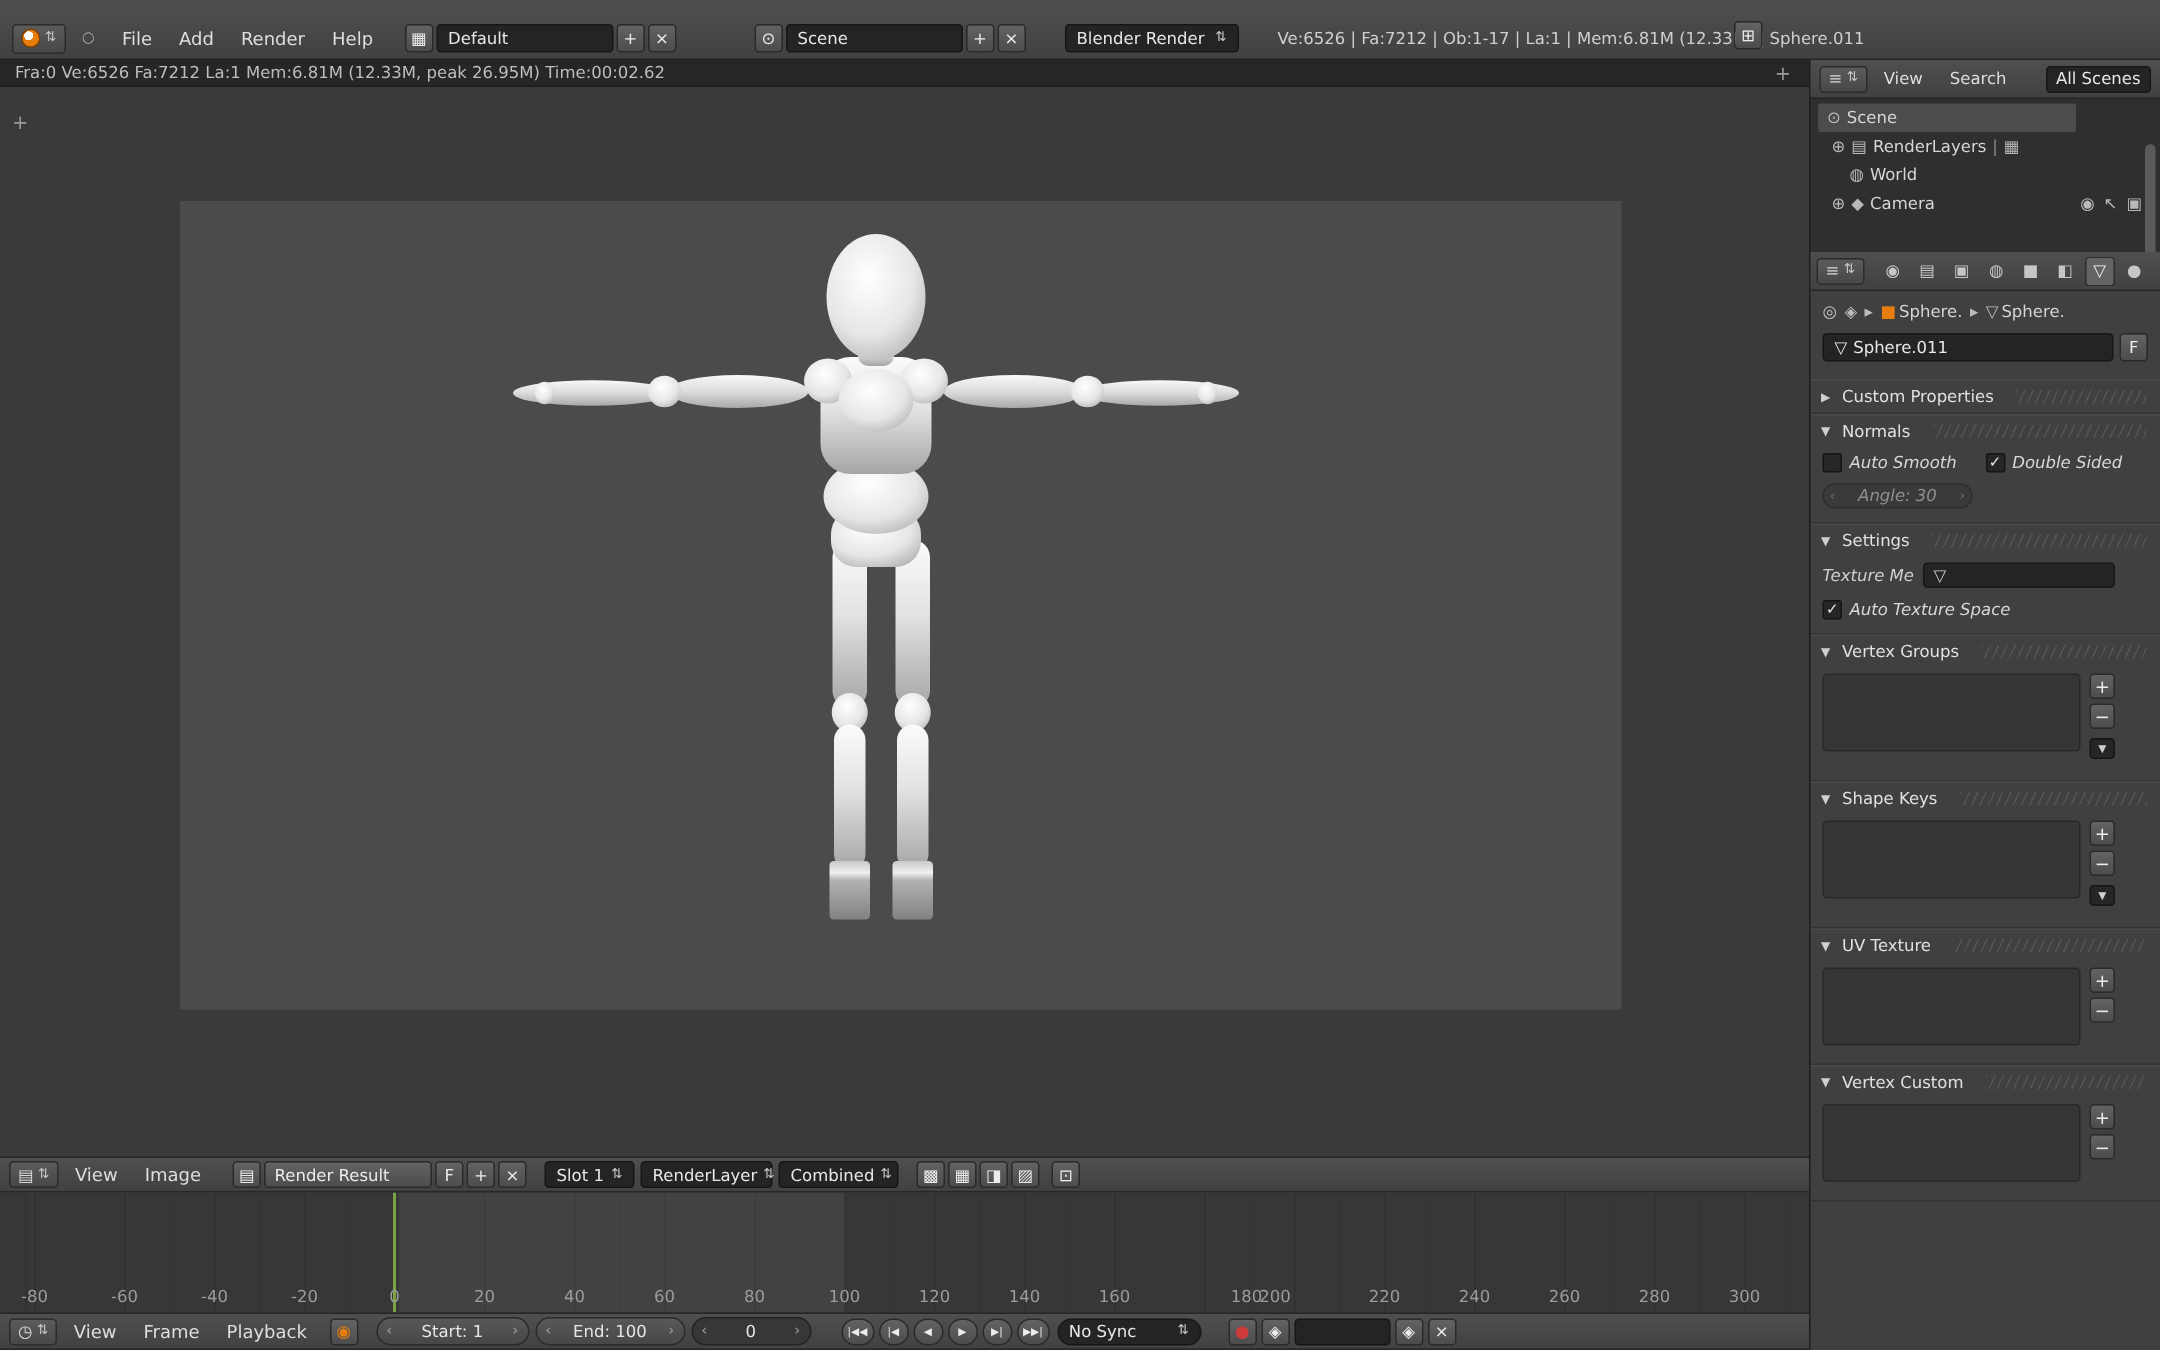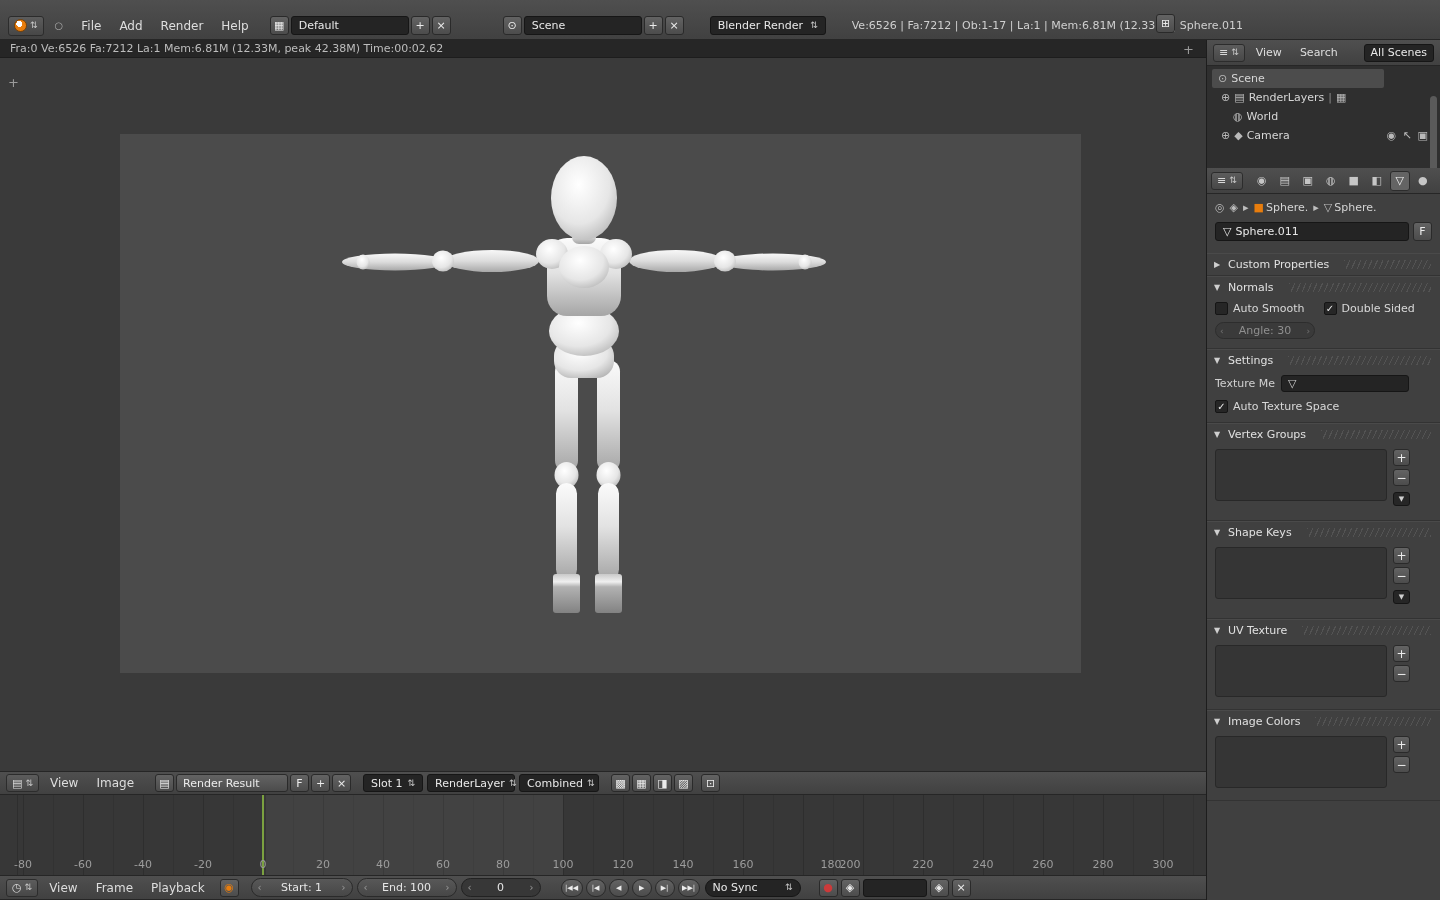--- a/index.html
+++ b/index.html
@@ -83,21 +83,21 @@
   .crumbs { height:26px; padding:0 8px; gap:5px; font-size:11px; color:#d4d4d4; }
   .crumb-ic { color:#bdbdbd; font-size:11px; }
   .name-row { display:flex; align-items:center; gap:4px; padding:2px 8px 0 8px; }
   .name-field { flex:1; height:19px; }
   .panel { border-top:1px solid #4a4a4a; border-bottom:1px solid #333; }
   .panel-h { display:flex; align-items:center; height:21px; padding:0 7px; gap:5px; }
   .tri { font-size:8px; color:#cfcfcf; width:9px; }
   .panel-title { font-size:11px; color:#e0e0e0; white-space:nowrap; }
   .grip { flex:1; height:9px; margin:0 2px 0 10px;
     background:repeating-linear-gradient(115deg, rgba(255,255,255,0.10) 0 1px, transparent 1px 5px); }
-  .panel-b { padding:4px 8px 9px 8px; }
+  .panel-b { padding:4px 8px 9px 8px;font-style:italic; }
   .opt { display:inline-flex; align-items:center; gap:5px; font-size:11px; color:#d8d8d8; }
   .cb { width:13px; height:13px; background:#262626; border:1px solid #151515; border-radius:2px;
     display:inline-flex; align-items:center; justify-content:center; font-size:10px; color:#eaeaea; }
   .slider { display:inline-flex; align-items:center; justify-content:space-between; width:100px; height:17px;
     padding:0 4px; background:#3a3a3a; border:1px solid #2d2d2d; border-radius:9px; color:#8f8f8f; font-size:11px; }
   .slider .arr { font-size:9px; color:#747474; }
   .lbl { font-size:11px; color:#d0d0d0; }
   .mini-field { display:inline-flex; align-items:center; gap:4px; height:17px; padding:0 6px;
     background:#242424; border:1px solid #161616; border-radius:3px; color:#cdcdcd; }
   .list-row { display:flex; gap:6px; }
@@ -152,21 +152,21 @@
       <span>Blender Render</span>
       <span class="ud">⇅</span>
     </span>
 
     <span class="stats-txt" style="margin-left:22px">Ve:6526 | Fa:7212 | Ob:1-17 | La:1 | Mem:6.81M (12.33M) | Sphere.011</span>
 
     <span class="btn-light" style="position:absolute;left:1156px;top:14px">⊞</span>
   </header>
 
   <div id="render-stats" class="abs">
-    <span>Fra:0  Ve:6526 Fa:7212 La:1 Mem:6.81M (12.33M, peak 42.38M) Time:00:02.62</span>
+    <span>Fra:0  Ve:6526 Fa:7212 La:1 Mem:6.81M (12.33M, peak 26.95M) Time:00:02.62</span>
     <span class="plus-gadget" style="right:12px;top:3px;position:absolute">+</span>
   </div>
 
   <div id="canvas" class="abs">
     <span class="plus-gadget" style="left:8px;top:18px">+</span>
     <div id="render-image" class="abs">
       <svg width="961" height="539" viewBox="0 0 961 539">
         <defs>
           <linearGradient id="cap" x1="0" y1="0" x2="0" y2="1">
             <stop offset="0" stop-color="#fbfbfb"></stop>
@@ -520,21 +520,21 @@
               <span class="btn-light sq">+</span>
               <span class="btn-light sq">−</span>
             </div>
           </div>
         </div>
       </section>
 
       <section class="panel">
         <div class="panel-h">
           <span class="tri">▼</span>
-          <span class="panel-title">Image Colors</span>
+          <span class="panel-title">Vertex Custom</span>
           <span class="grip"></span>
         </div>
         <div class="panel-b" style="padding-bottom:12px">
           <div class="list-row">
             <div class="listbox"></div>
             <div class="list-btns">
               <span class="btn-light sq">+</span>
               <span class="btn-light sq">−</span>
             </div>
           </div>

